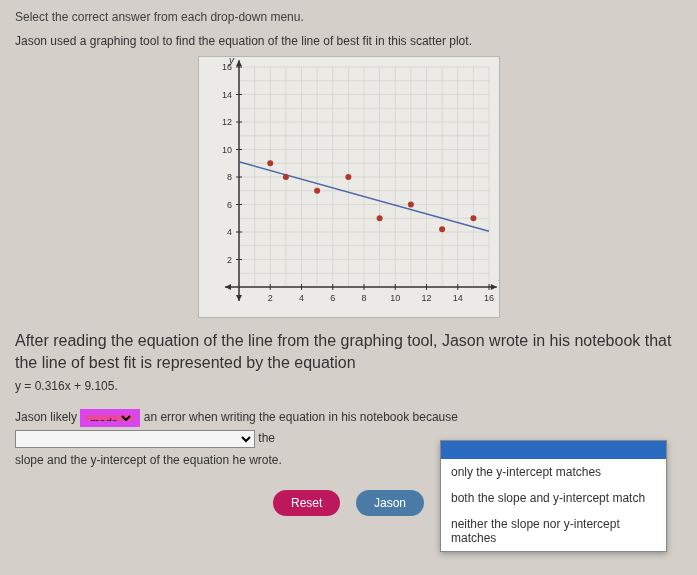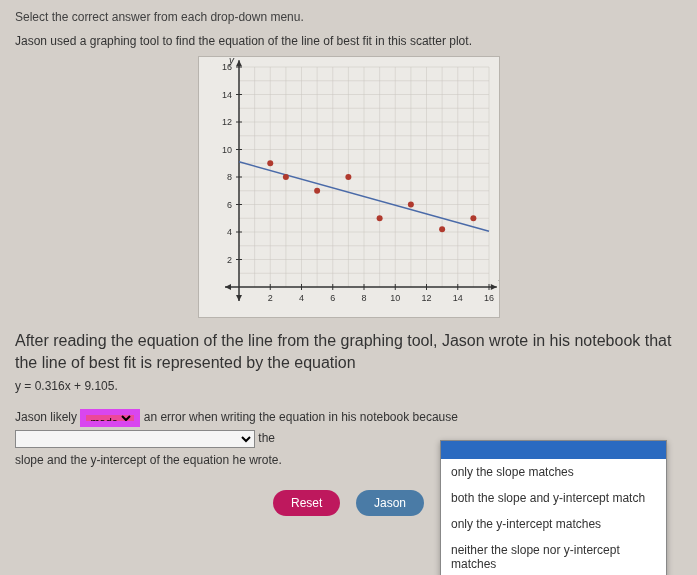--- a/index.html
+++ b/index.html
@@ -210,17 +210,16 @@
   <span>slope and the y-intercept of the equation he wrote.</span>
 </div>
 
 <div class="buttons">
   <button class="btn btn-reset">Reset</button>
   <button class="btn btn-next">Jason</button>
 </div>
 
 <div class="dropdown-menu" id="dd-menu" style="left:440px; top:440px;">
   <div class="highlight"></div>
-<div class="opt">only the slope matches</div>
+    <div class="opt">only the y-intercept matches</div>
     <div class="opt">both the slope and y-intercept match</div>
-    <div class="opt">only the y-intercept matches</div>
     <div class="opt">neither the slope nor y-intercept matches</div>
   </div>
 
 </body></html>

